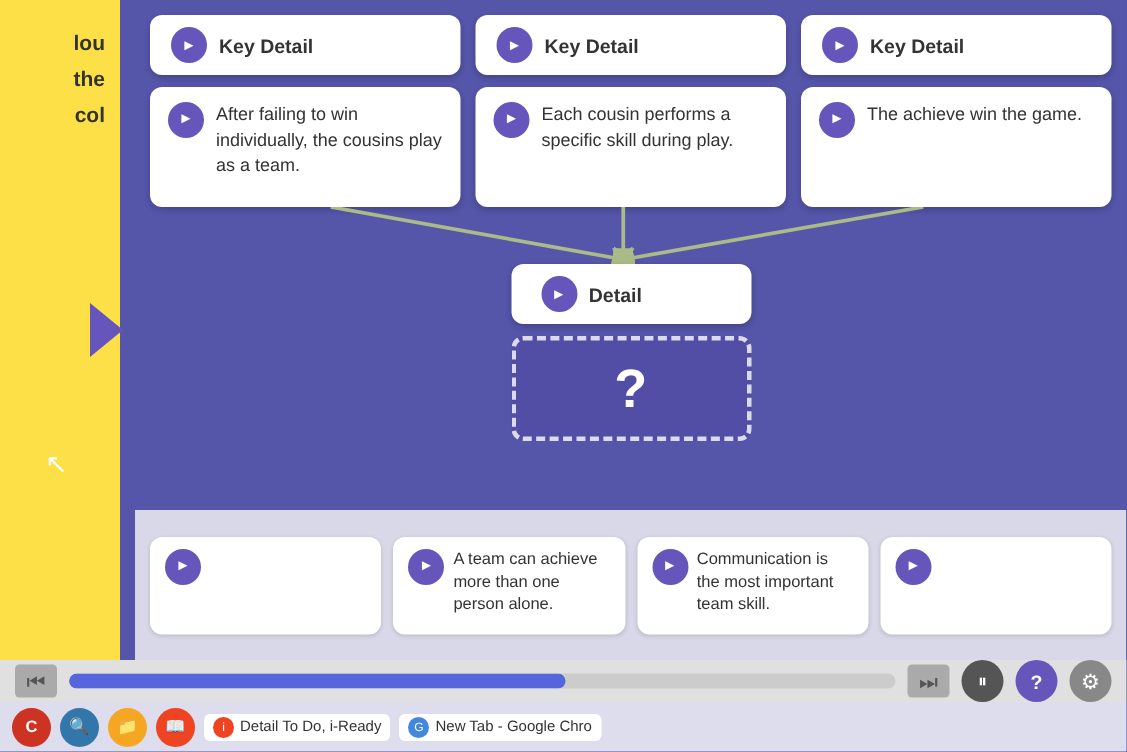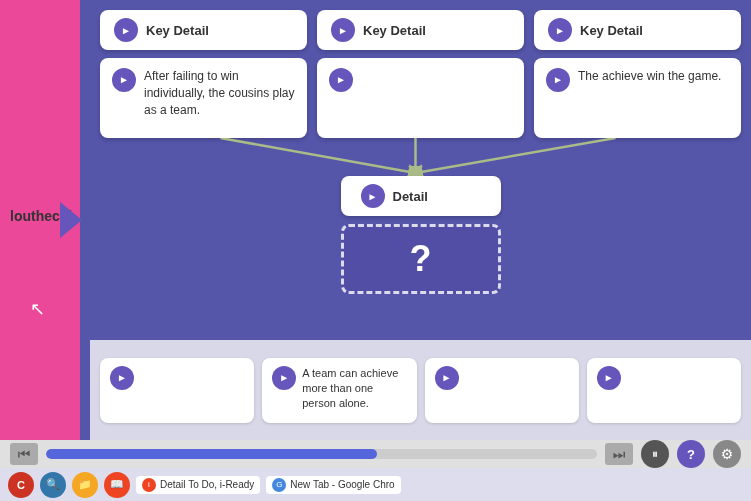--- a/index.html
+++ b/index.html
@@ -21,24 +21,24 @@
       overflow: hidden;
     }
 
     
     .left-panel {
       position: absolute;
       left: 0;
       top: 0;
       width: 80px;
       height: 440px;
-      background: #ec4899;
-      display: flex;
-      flex-direction: row;
-      align-items: center;
+      background: #fde047;
+      display: flex;
+      flex-direction: column;
+      align-items: flex-end;
       padding: 20px 10px;
     }
 
     .left-panel-text {
       font-size: 14px;
       color: #333;
       font-weight: bold;
       margin-bottom: 8px;
     }
 
@@ -385,20 +385,21 @@
       <div class="content-card">
         <div class="sound-icon">
           <span>►</span>
         </div>
         <span>After failing to win individually, the cousins play as a team.</span>
       </div>
       <div class="content-card">
         <div class="sound-icon">
           <span>►</span>
         </div>
+        <span>Each cousin performs a specific skill during play.</span>
       </div>
       <div class="content-card">
         <div class="sound-icon">
           <span>►</span>
         </div>
         <span>The achieve win the game.</span>
       </div>
     </div>
 
     <div class="connectors-wrapper">
@@ -441,20 +442,21 @@
       <div class="answer-card">
         <div class="sound-icon">
           <span>►</span>
         </div>
         <span>A team can achieve more than one person alone.</span>
       </div>
       <div class="answer-card">
         <div class="sound-icon">
           <span>►</span>
         </div>
+        <span>Communication is the most important team skill.</span>
       </div>
       <div class="answer-card">
         <div class="sound-icon">
           <span>►</span>
         </div>
       </div>
     </div>
 
   </div>
 

